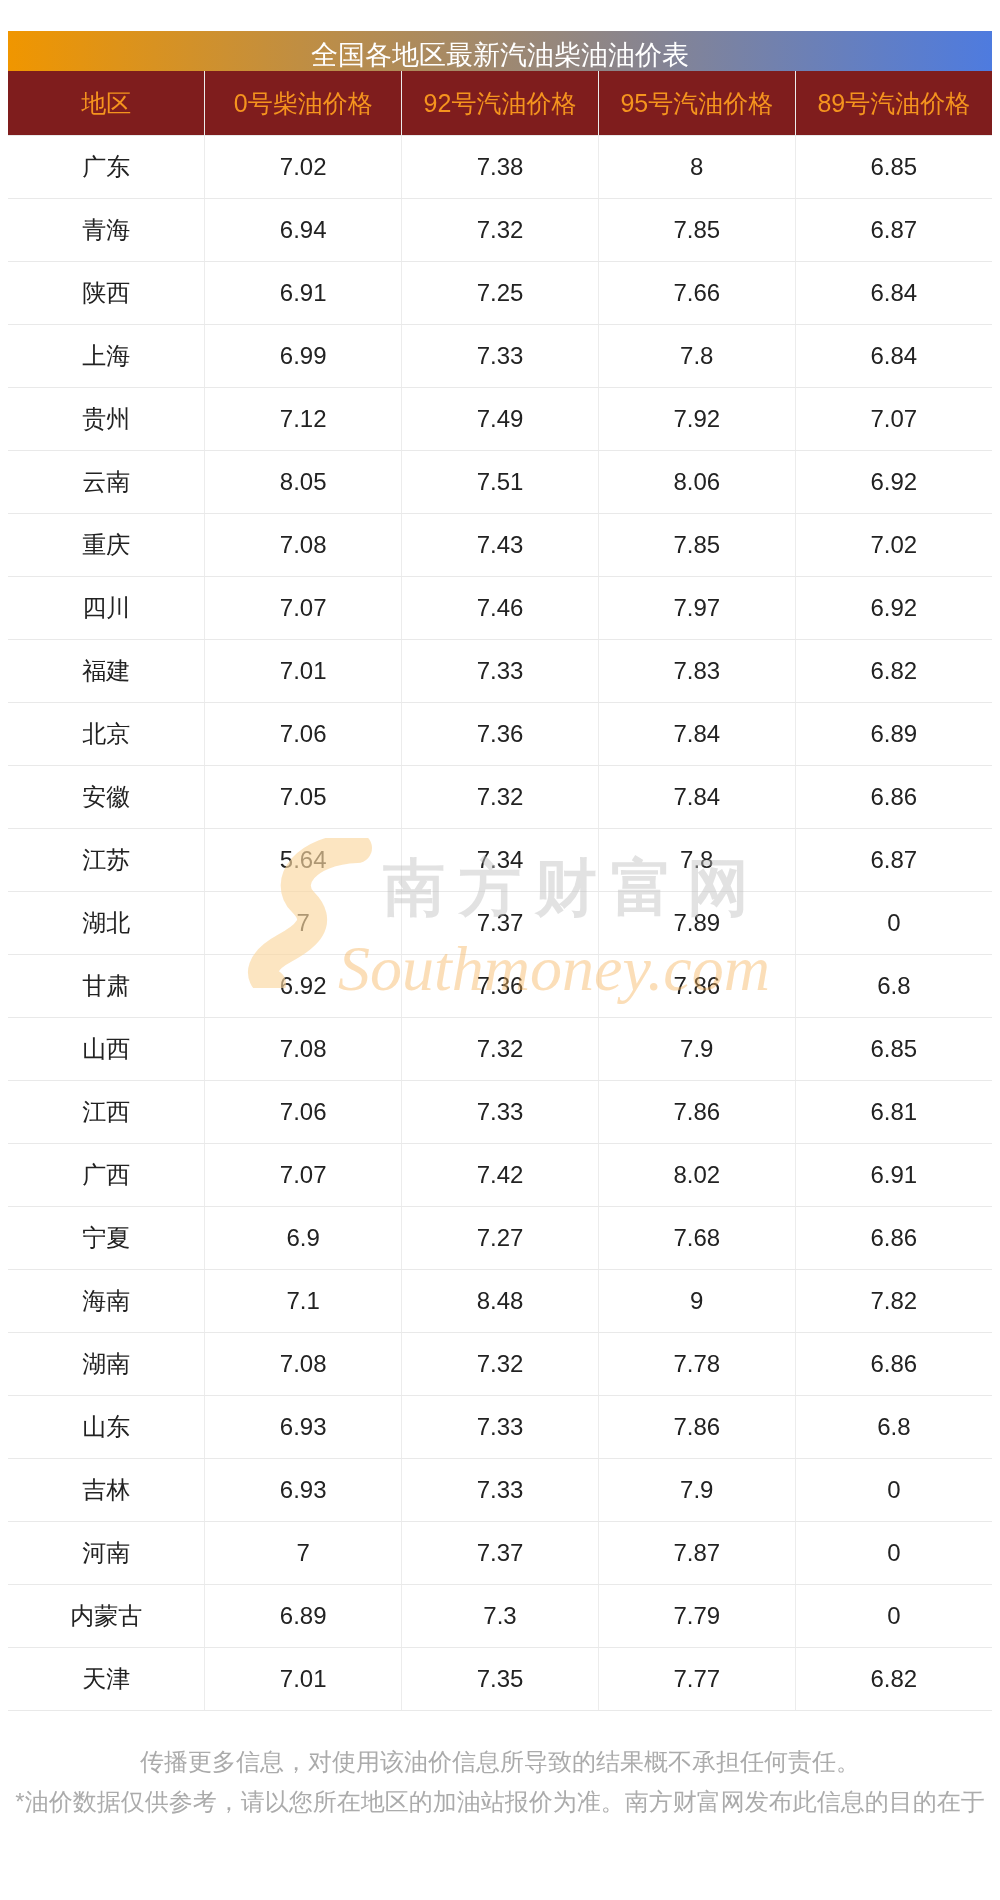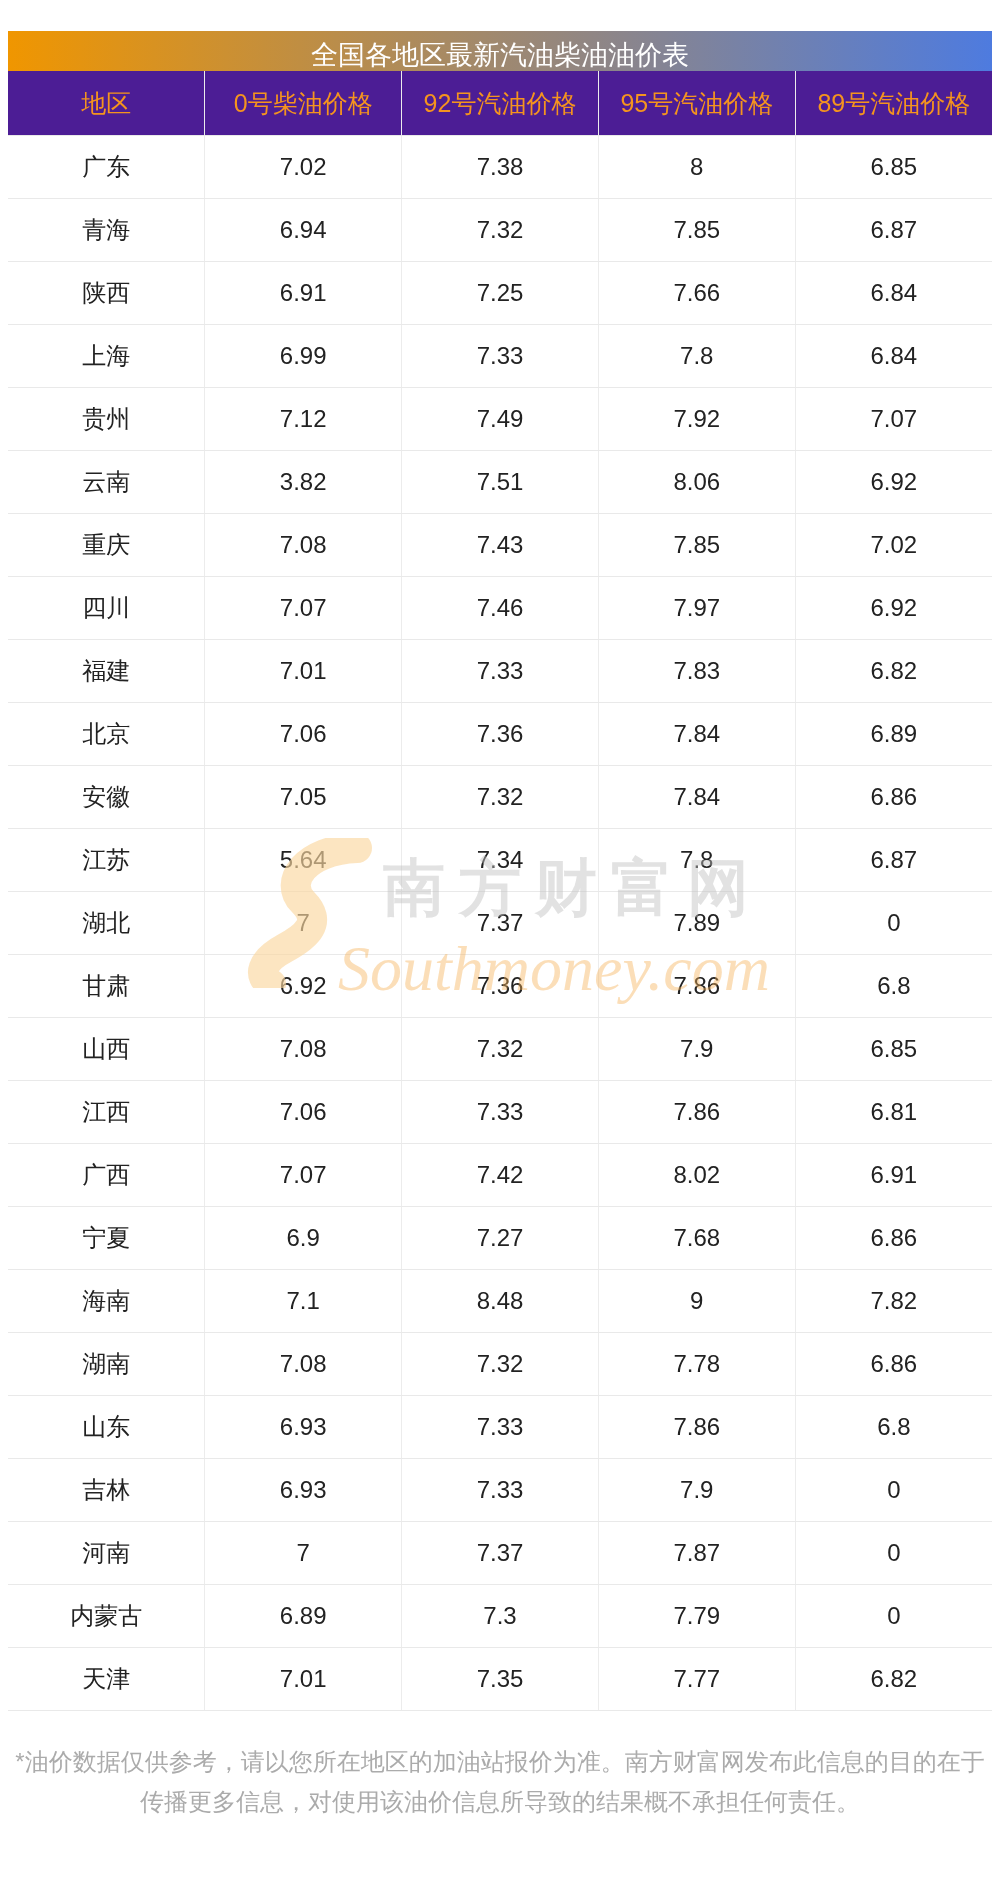--- a/index.html
+++ b/index.html
@@ -28,21 +28,21 @@
     color:#ffffff;
     font-size:27px;
     background:linear-gradient(90deg,#f09600 0%,#4e7bdf 100%);
   }
   table.price-table{
     width:100%;
     border-collapse:collapse;
     table-layout:fixed;
   }
   table.price-table th{
-    background:#4c1d95;
+    background:#7f1d1d;
     color:#f5941e;
     font-weight:normal;
     font-size:25px;
     height:62px;
     text-align:center;
     border-bottom:1px solid #e9e9e9;
   }
   table.price-table td{
     height:60px;
     text-align:center;
@@ -146,21 +146,21 @@
           </tr>
           <tr>
             <td>贵州</td>
             <td>7.12</td>
             <td>7.49</td>
             <td>7.92</td>
             <td>7.07</td>
           </tr>
           <tr>
             <td>云南</td>
-            <td>3.82</td>
+            <td>8.05</td>
             <td>7.51</td>
             <td>8.06</td>
             <td>6.92</td>
           </tr>
           <tr>
             <td>重庆</td>
             <td>7.08</td>
             <td>7.43</td>
             <td>7.85</td>
             <td>7.02</td>
@@ -297,17 +297,17 @@
 
   <div class="watermark">
     <svg class="wm-swash" width="150" height="150" viewBox="0 0 150 150">
       <path d="M112,10 C60,12 38,44 58,64 C78,84 62,98 40,110 C16,123 12,138 26,146" stroke="rgba(250,215,160,0.65)" stroke-width="30" fill="none" stroke-linecap="round"></path>
     </svg>
     <div class="wm-cn">南方财富网</div>
     <div class="wm-en">Southmoney.com</div>
   </div>
 
   <div class="footer-note">
+    <div>传播更多信息，对使用该油价信息所导致的结果概不承担任何责任。</div>
     <div>*油价数据仅供参考，请以您所在地区的加油站报价为准。南方财富网发布此信息的目的在于</div>
-    <div>传播更多信息，对使用该油价信息所导致的结果概不承担任何责任。</div>
   </div>
 
 </div>
 
 </body></html>

